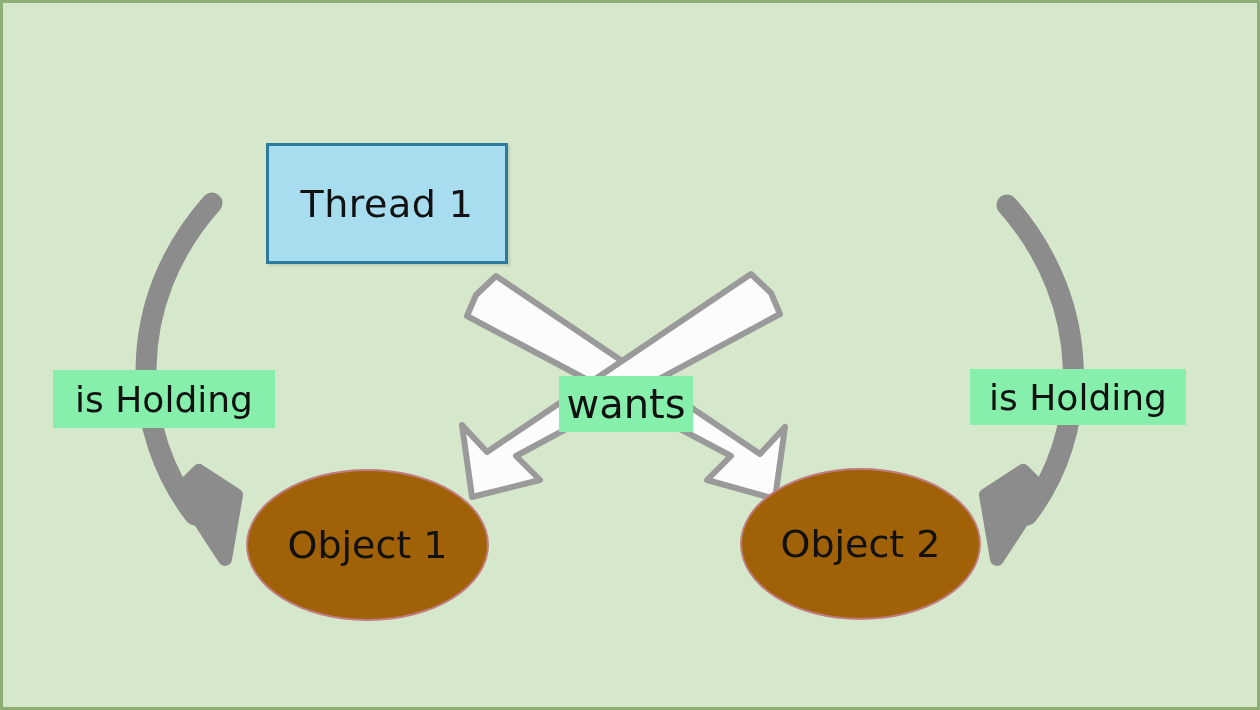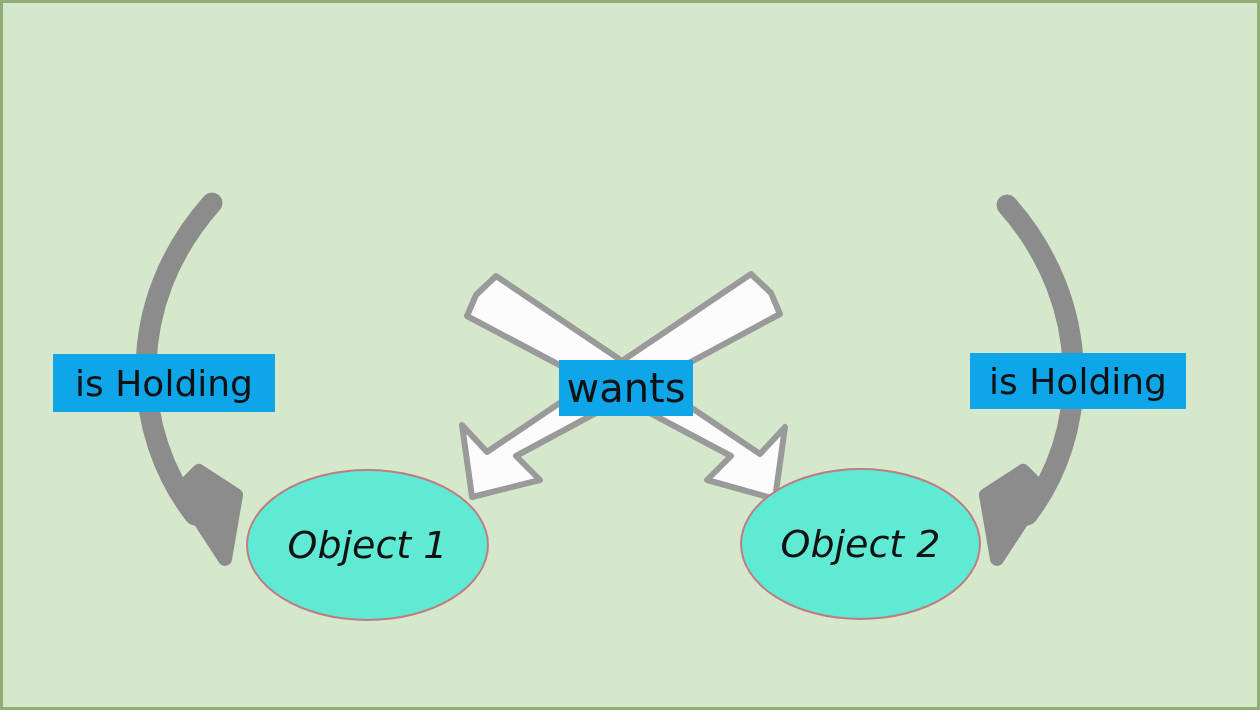--- a/index.html
+++ b/index.html
@@ -35,42 +35,42 @@
     box-shadow: 2px 2px 2px rgba(120,130,110,0.25);
   }
   .node-box .node-label {
     font-size: 38px;
     color: #111111;
     letter-spacing: 0.5px;
     font-family: "DejaVu Sans", sans-serif;
   }
   .node-ellipse {
     position: absolute;
-    background: #5eead4;
+    background: #a16207;
     border: 2px solid #c07c80;
     border-radius: 50%;
     box-sizing: border-box;
     display: flex;
     align-items: center;
     justify-content: center;
-    font-style: italic;
   }
   .node-ellipse .node-label {
     font-size: 38px;
     color: #111111;
     font-family: "DejaVu Sans", sans-serif;
   }
   .edge-label {
     position: absolute;
-    background: #0ea5e9;
+    background: #86efac;
     display: flex;
     align-items: center;
     justify-content: center;
     color: #111111;
     font-family: "DejaVu Sans", sans-serif;
+    margin-top: 16px;
   }
   #label-holding-left, #label-holding-right {
     font-size: 36px;
   }
   #label-wants {
     font-size: 40px;
   }
   #thread1-box  { left: 263px; top: 140px; width: 242px; height: 121px; }
   #thread2-box  { left: 734px; top: 140px; width: 242px; height: 121px; }
   #object1-ellipse { left: 243px; top: 466px; width: 243px; height: 152px; }
@@ -103,20 +103,23 @@
 
     <g>
       <polygon points="473,292 493,273 757,451 782,424 772,496 704,477 728,453 464,313" fill="#fcfcfc" stroke="#9a9a9a" stroke-width="6" stroke-linejoin="round"></polygon>
     </g>
 
     <g>
       <polygon points="768,290 777,311 513,453 537,477 469,494 459,422 484,449 748,271" fill="#fcfcfc" stroke="#9a9a9a" stroke-width="6" stroke-linejoin="round"></polygon>
     </g>
   </svg>
 
+  <div class="node-box" id="thread1-box">
+    <span class="node-label">Thread 1</span>
+  </div>
 
 
   <div class="node-ellipse" id="object1-ellipse">
     <span class="node-label">Object 1</span>
   </div>
 
   <div class="node-ellipse" id="object2-ellipse">
     <span class="node-label">Object 2</span>
   </div>
 

